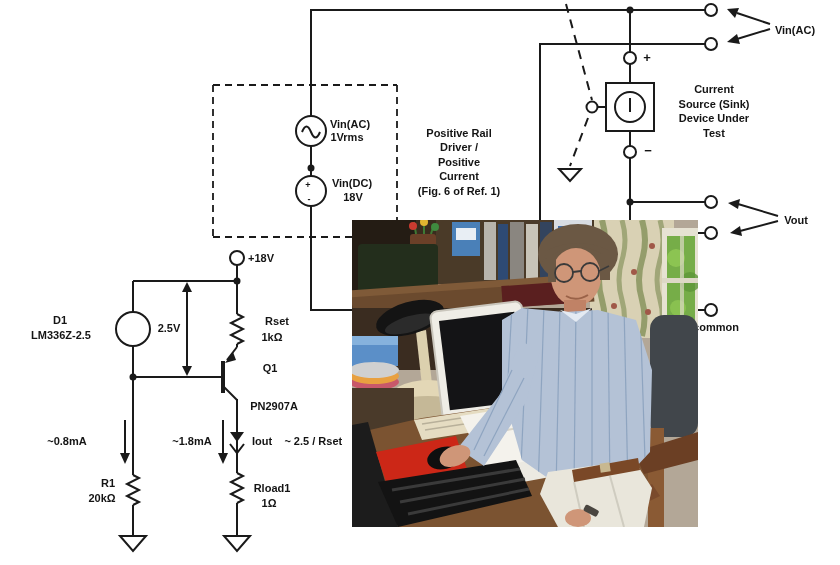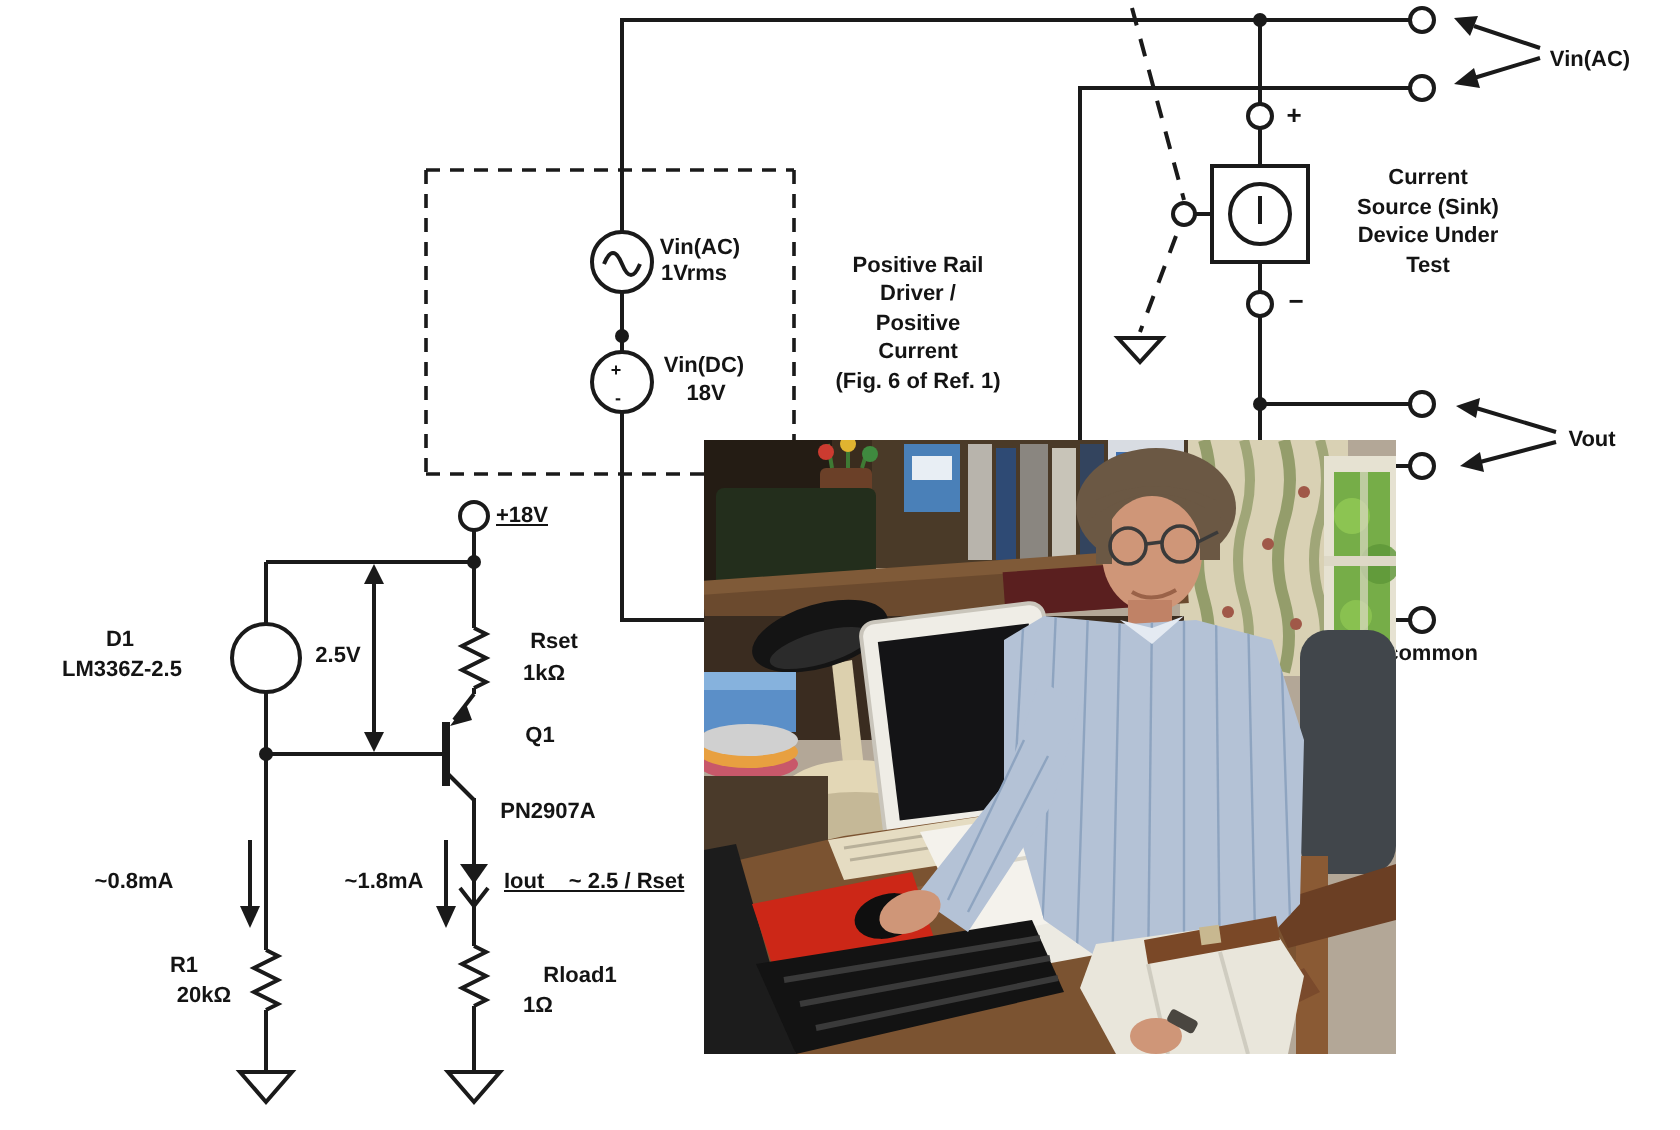--- a/index.html
+++ b/index.html
@@ -1,21 +1,21 @@
 <!DOCTYPE html>
 <html><head>
 <meta charset="utf-8">
 <style>
   html,body{margin:0;padding:0;background:#fff;}
   #stage{position:relative;width:840px;height:565px;background:#ffffff;overflow:hidden;
          font-family:"Liberation Sans",sans-serif;}
   #schematic-svg{position:absolute;left:0;top:0;z-index:1;}
   .label{position:absolute;z-index:3;font-weight:bold;font-size:11px;line-height:12px;
          color:#141414;white-space:pre;transform:translate(-50%,-50%);letter-spacing:0;}
-  .label.anchor-left{transform:translate(0,-50%);text-decoration:underline;}
+  .label.anchor-left{transform:translate(0,-50%);}
   .label.sign{font-size:13px;}
   .label.tiny{font-size:9px;}
   #photo{position:absolute;left:352px;top:220px;width:346px;height:307px;z-index:5;}
 </style>
 </head>
 <body>
 
 <div id="stage">
 
   <svg id="schematic-svg" width="840" height="565" viewBox="0 0 840 565">
@@ -130,23 +130,23 @@
   <div class="label" style="left:60px;top:320px">D1</div>
   <div class="label" style="left:61px;top:335px">LM336Z-2.5</div>
   <div class="label" style="left:169px;top:328px">2.5V</div>
   <div class="label" style="left:277px;top:321px">Rset</div>
   <div class="label" style="left:272px;top:337px">1kΩ</div>
   <div class="label" style="left:270px;top:368px">Q1</div>
   <div class="label" style="left:274px;top:406px">PN2907A</div>
   <div class="label" style="left:67px;top:441px">~0.8mA</div>
   <div class="label" style="left:192px;top:441px">~1.8mA</div>
   <div class="label anchor-left" style="left:252px;top:441px">Iout    ~ 2.5 / Rset</div>
-  <div class="label" style="left:92px;top:483px">R1</div>
+  <div class="label" style="left:108px;top:483px">R1</div>
   <div class="label" style="left:102px;top:498px">20kΩ</div>
-  <div class="label" style="left:290px;top:488px">Rload1</div>
+  <div class="label" style="left:272px;top:488px">Rload1</div>
   <div class="label" style="left:269px;top:503px">1Ω</div>
 
   <div id="photo">
     <svg width="346" height="307" viewBox="0 0 346 307">
       <defs>
         <clipPath id="shirtClip">
           <polygon points="150,100 170,88 212,92 246,90 284,100 300,150 298,232 270,262 210,268 170,240 150,170"></polygon>
         </clipPath>
       </defs>
 

